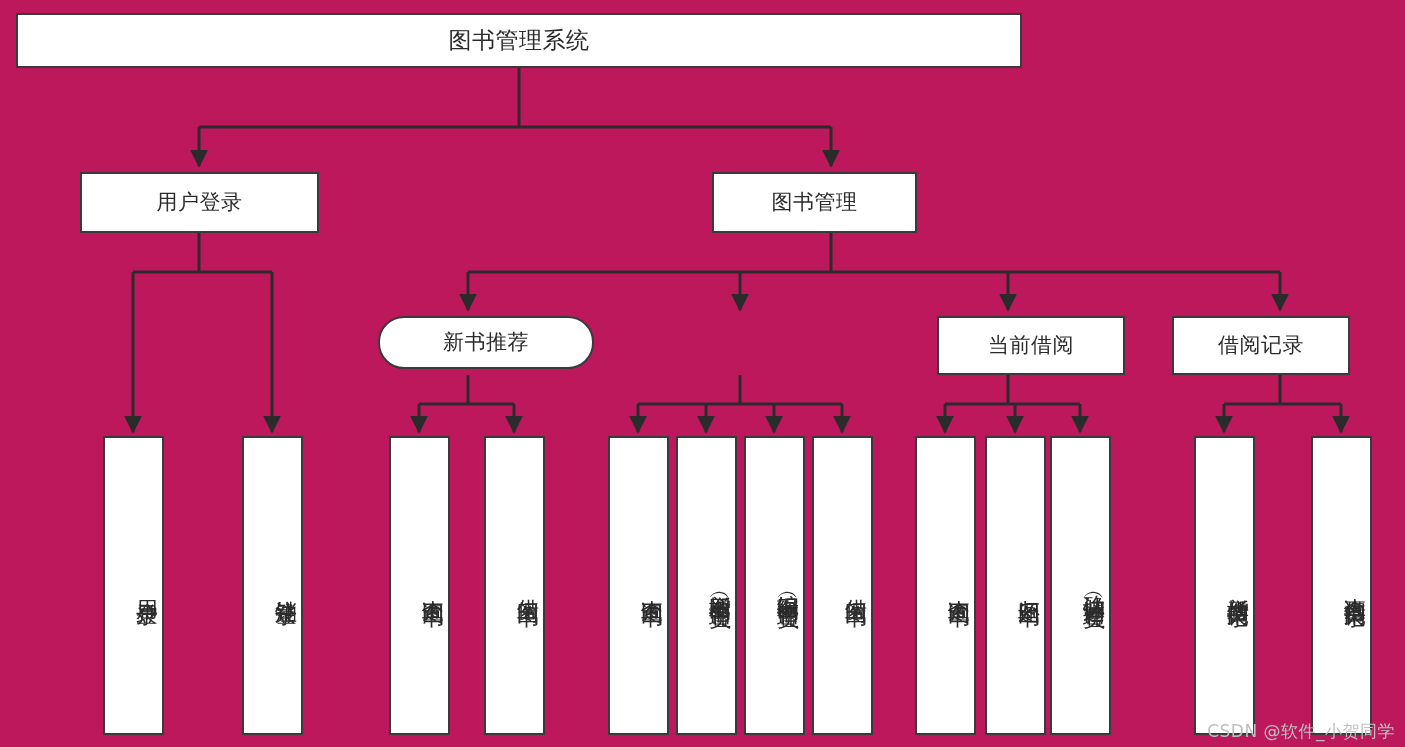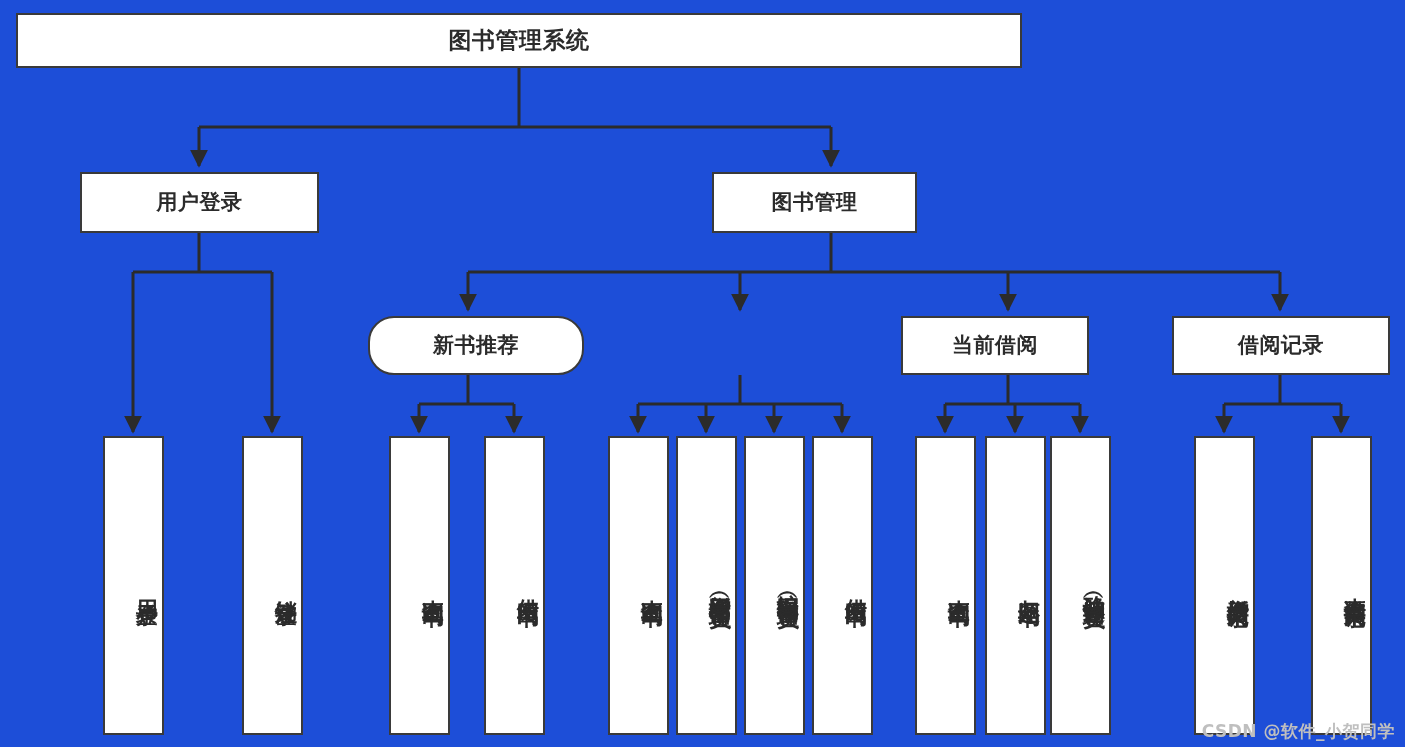--- a/index.html
+++ b/index.html
@@ -7,23 +7,22 @@
     padding: 0;
     background: #ffffff;
   }
   body {
     font-family: "DejaVu Sans", "Liberation Sans", sans-serif;
   }
   #canvas {
     position: relative;
     width: 1405px;
     height: 747px;
-    background: #1d4ed8;
+    background: #be185d;
     overflow: hidden;
-    font-weight: bold;
   }
   svg.edges {
     position: absolute;
     left: 0;
     top: 0;
     width: 1405px;
     height: 747px;
     pointer-events: none;
   }
   .node {
@@ -130,27 +129,27 @@
     <span>图书管理系统</span>
   </div>
 
   <div class="node horiz" style="left:80px; top:172px; width:239px; height:61px;">
     <span>用户登录</span>
   </div>
   <div class="node horiz" style="left:712px; top:172px; width:205px; height:61px;">
     <span>图书管理</span>
   </div>
 
-  <div class="node horiz" style="left:368px; top:316px; width:216px; height:59px;border-radius:26px;">
+  <div class="node horiz" style="left:378px; top:316px; width:216px; height:53px;border-radius:26px;">
     <span>新书推荐</span>
   </div>
-  <div class="node horiz" style="left:901px; top:316px; width:188px; height:59px;">
+  <div class="node horiz" style="left:937px; top:316px; width:188px; height:59px;">
     <span>当前借阅</span>
   </div>
-  <div class="node horiz" style="left:1172px; top:316px; width:218px; height:59px;">
+  <div class="node horiz" style="left:1172px; top:316px; width:178px; height:59px;">
     <span>借阅记录</span>
   </div>
 
   <div class="node vert" style="left:103px; top:436px; width:61px; height:299px;">
     <span class="vlabel">用户登录</span>
   </div>
   <div class="node vert" style="left:242px; top:436px; width:61px; height:299px;">
     <span class="vlabel">注销登录</span>
   </div>
 

